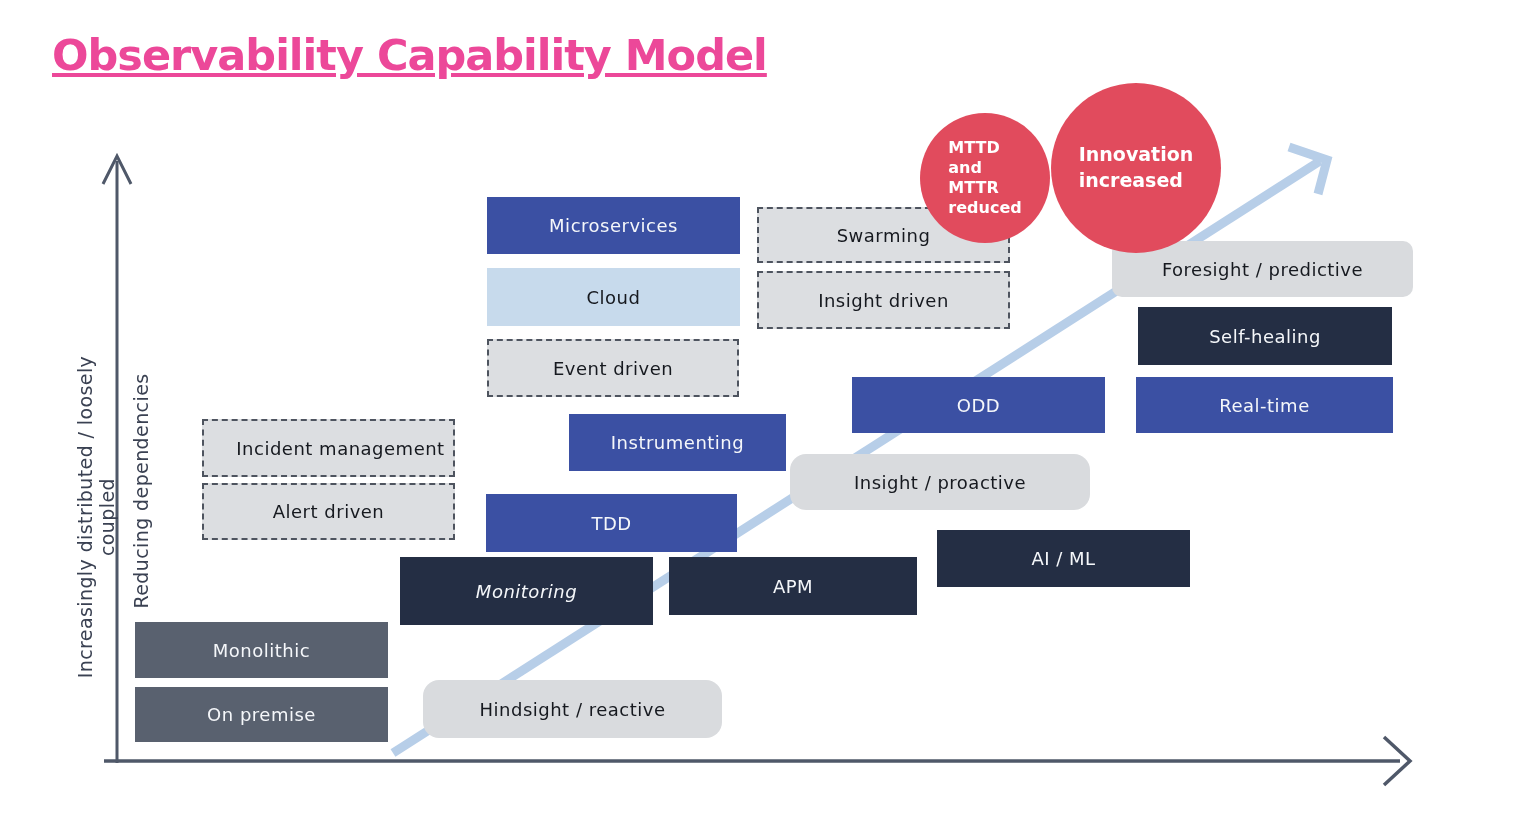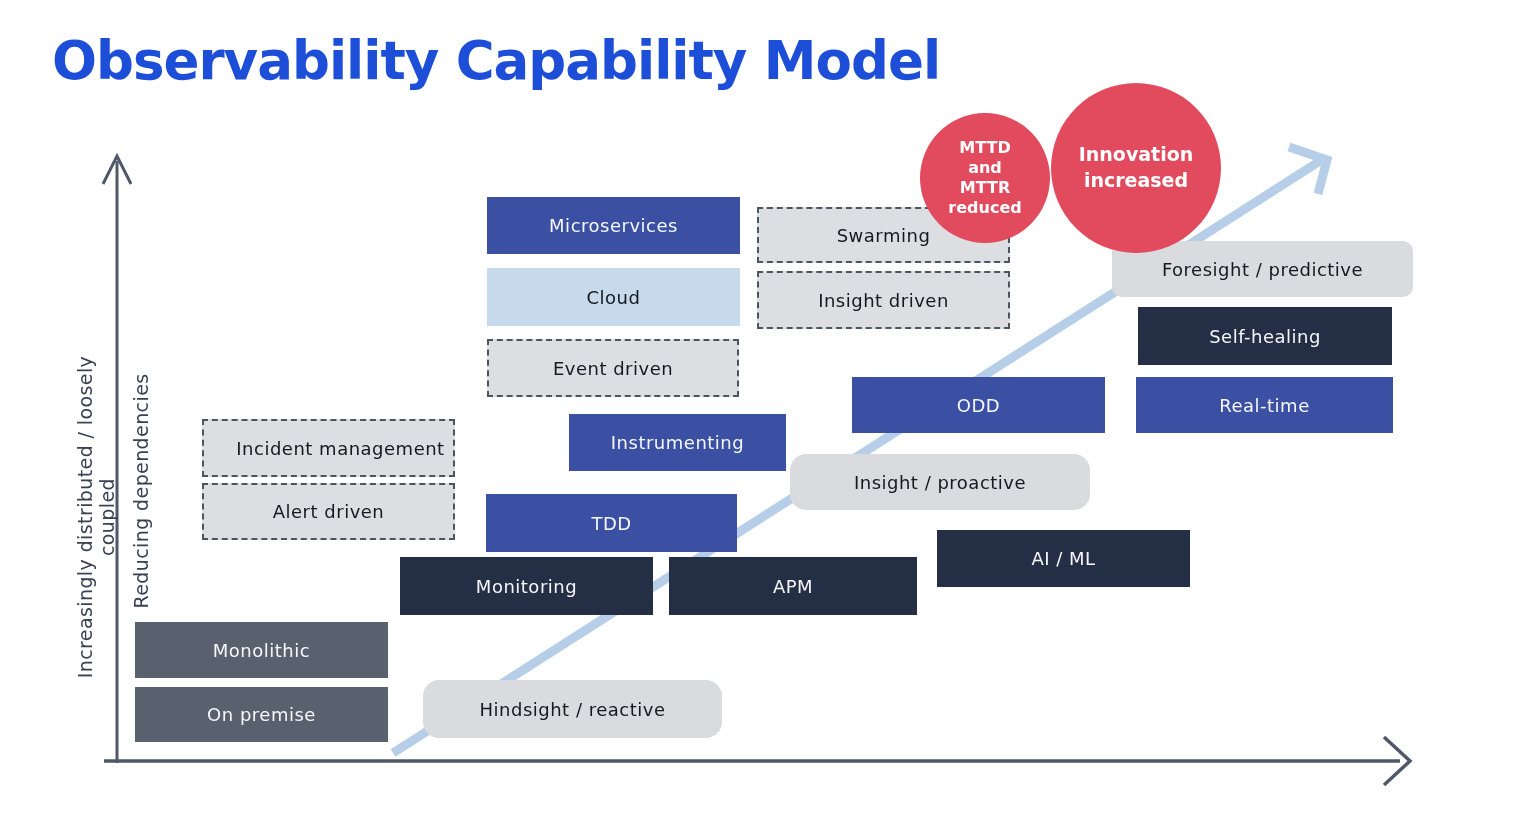--- a/index.html
+++ b/index.html
@@ -2,41 +2,41 @@
 <html><head>
 <meta charset="utf-8">
 <style>
   html,body{margin:0;padding:0;background:#ffffff;}
   #canvas{
     position:relative;width:1536px;height:829px;background:#ffffff;
     font-family:"DejaVu Sans","Liberation Sans",sans-serif;overflow:hidden;
   }
   #title{
     position:absolute;left:52px;top:30px;
-    font-size:53px;font-weight:700;color:#1d4ed8;letter-spacing:-1px;
+    font-size:43px;font-weight:700;color:#ec4899;letter-spacing:-1px;text-decoration:underline;
   }
   #arrows{position:absolute;left:0;top:0;z-index:0;}
   .axis-label{
     position:absolute;color:#3a4152;font-size:19px;letter-spacing:0.4px;
     text-align:center;z-index:1;
   }
   .rot{transform:rotate(-90deg);}
   .box{
     position:absolute;z-index:2;display:flex;align-items:center;justify-content:center;
     font-size:18px;letter-spacing:0.5px;box-sizing:border-box;text-align:center;
   }
   .blue{background:#3B50A3;color:#f5f7fa;}
   .lightblue{background:#C7DAEC;color:#16191f;}
   .navy{background:#242E44;color:#f5f7fa;}
   .slate{background:#59616F;color:#f5f7fa;}
   .dashed{background:#DCDEE1;color:#16191f;border:2px dashed #4E545F;}
   .pill{background:#D9DBDE;color:#16191f;border-radius:16px;}
   .bubble{
     position:absolute;z-index:3;border-radius:50%;background:#E14B5D;color:#ffffff;
-    display:flex;align-items:center;justify-content:center;text-align:center;
+    display:flex;align-items:center;justify-content:center;text-align:left;
     font-weight:700;white-space:pre-line;
   }
   #bubble-mttd{left:920px;top:113px;width:130px;height:130px;font-size:16px;line-height:1.25;}
   #bubble-innovation{left:1051px;top:83px;width:170px;height:170px;font-size:19px;line-height:1.35;}
 </style>
 </head>
 <body>
 
 <div id="canvas">
 
@@ -71,21 +71,21 @@
   <div class="box pill" style="left:1112px;top:241px;width:301px;height:56px;border-radius:10px;">Foresight / predictive</div>
   <div class="box navy" style="left:1138px;top:307px;width:254px;height:58px;">Self-healing</div>
   <div class="box blue" style="left:1136px;top:377px;width:257px;height:56px;">Real-time</div>
   <div class="box blue" style="left:852px;top:377px;width:253px;height:56px;">ODD</div>
   <div class="box dashed" style="left:202px;top:419px;width:253px;height:58px;padding-left:24px;">Incident management</div>
   <div class="box dashed" style="left:202px;top:483px;width:253px;height:57px;">Alert driven</div>
   <div class="box blue" style="left:569px;top:414px;width:217px;height:57px;">Instrumenting</div>
   <div class="box blue" style="left:486px;top:486px;width:251px;height:58px;margin-top:8px;">TDD</div>
   <div class="box pill" style="left:790px;top:454px;width:300px;height:56px;">Insight / proactive</div>
   <div class="box navy" style="left:937px;top:530px;width:253px;height:57px;">AI / ML</div>
-  <div class="box navy" style="left:400px;top:557px;width:253px;height:58px;">Monitoring</div>
+  <div class="box navy" style="left:400px;top:557px;width:253px;height:68px;font-style:italic;">Monitoring</div>
   <div class="box slate" style="left:135px;top:622px;width:253px;height:56px;">Monolithic</div>
   <div class="box navy" style="left:669px;top:557px;width:248px;height:58px;">APM</div>
   <div class="box slate" style="left:135px;top:687px;width:253px;height:55px;">On premise</div>
   <div class="box pill" style="left:423px;top:680px;width:299px;height:58px;">Hindsight / reactive</div>
 
   <div class="bubble" id="bubble-mttd">MTTD
 and
 MTTR
 reduced</div>
   <div class="bubble" id="bubble-innovation">Innovation

